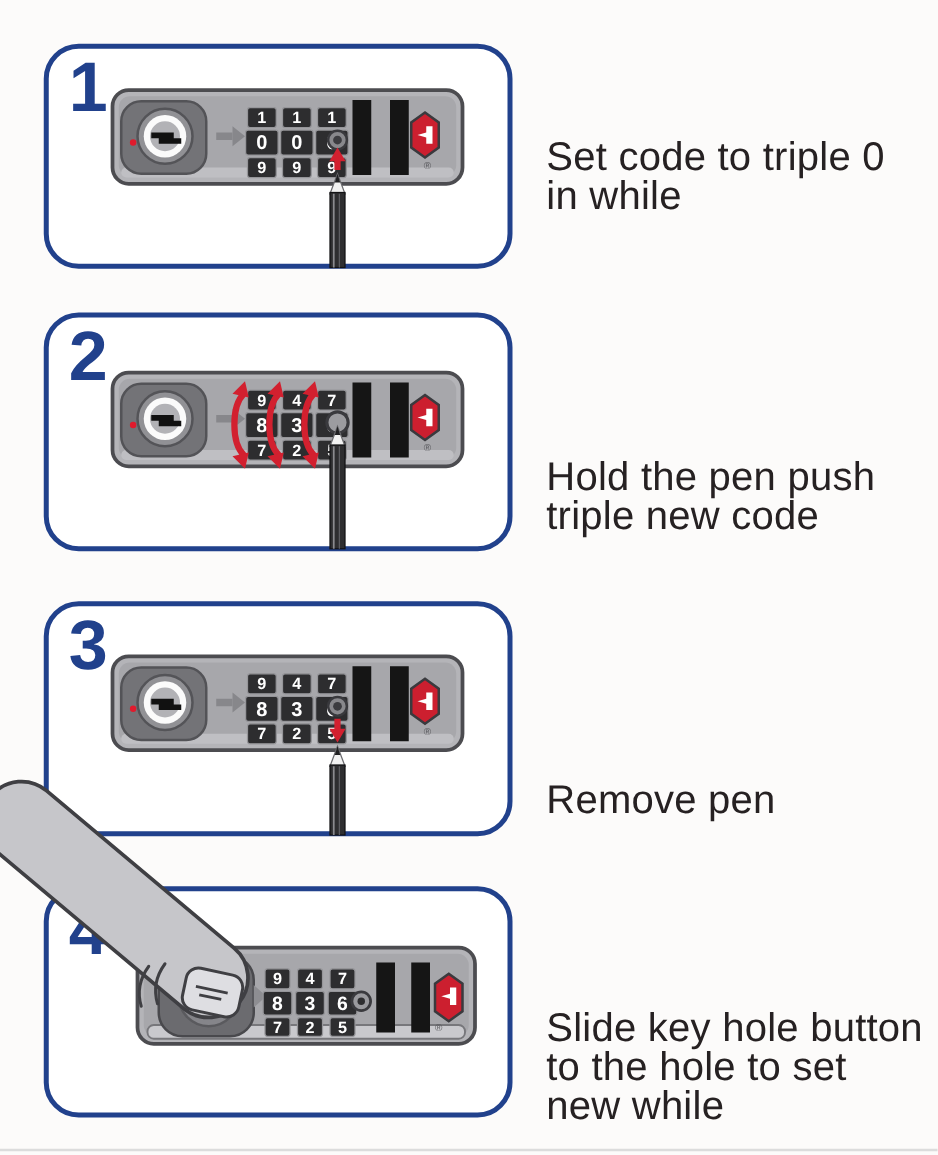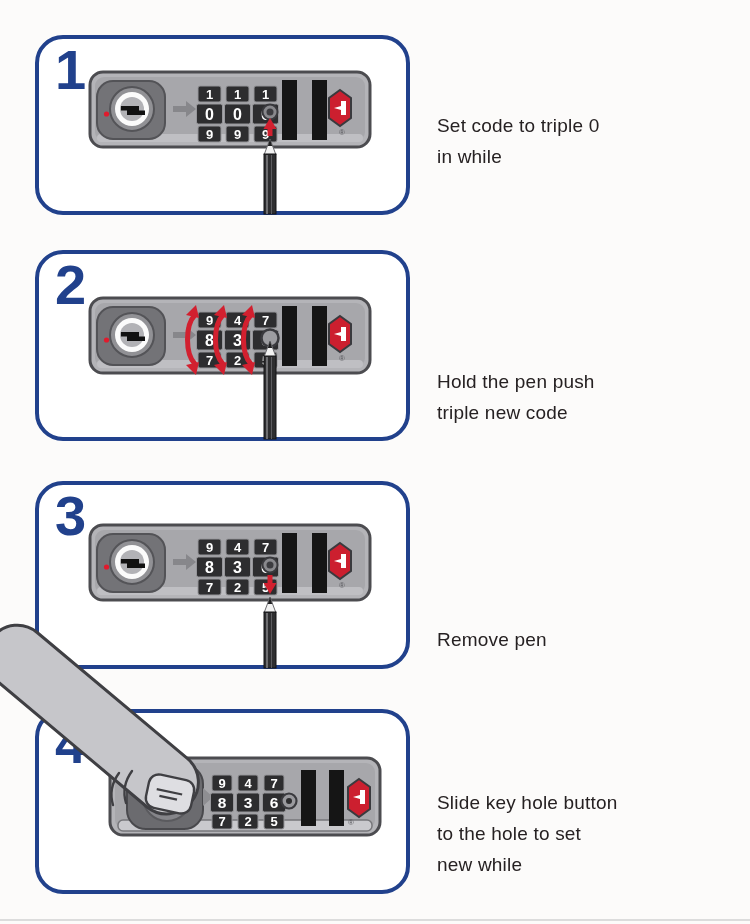--- a/index.html
+++ b/index.html
@@ -16,26 +16,26 @@
   #box2{top:250px;height:191px}
   #box3{top:481px;height:188px}
   #box4{top:709px;height:185px}
   .num{
     position:absolute;left:16px;top:2px;
     font-size:56px;font-weight:bold;color:#21418c;line-height:1.05;
   }
   .illus{position:absolute;left:-4px;top:-4px;overflow:visible}
   .cap{
     position:absolute;left:437px;width:305px;
-    font-size:19px;line-height:31px;color:#262122;letter-spacing:.2px;
+    font-size:32px;line-height:31px;color:#262122;letter-spacing:.2px;
   }
   #cap1{top:110px}
   #cap2{top:366px}
   #cap3{top:624px}
-  #cap4{top:787px}
+  #cap4{top:807px}
   .d{font-family:"Liberation Sans",sans-serif;font-weight:bold;fill:#ffffff;text-anchor:middle}
   .dsm{font-size:13px}
   .dbg{font-size:16px}
   .d4sm{font-size:13px}
   .d4bg{font-size:15.5px}
   .regmark{font-family:"Liberation Sans",sans-serif;font-size:8px;fill:#5a5a5e;text-anchor:middle}
   #bottom-edge{
     position:absolute;left:0;top:919px;width:750px;height:2px;background:#dcdcdc;
   }
   #defs-holder{position:absolute;width:0;height:0;overflow:hidden}

